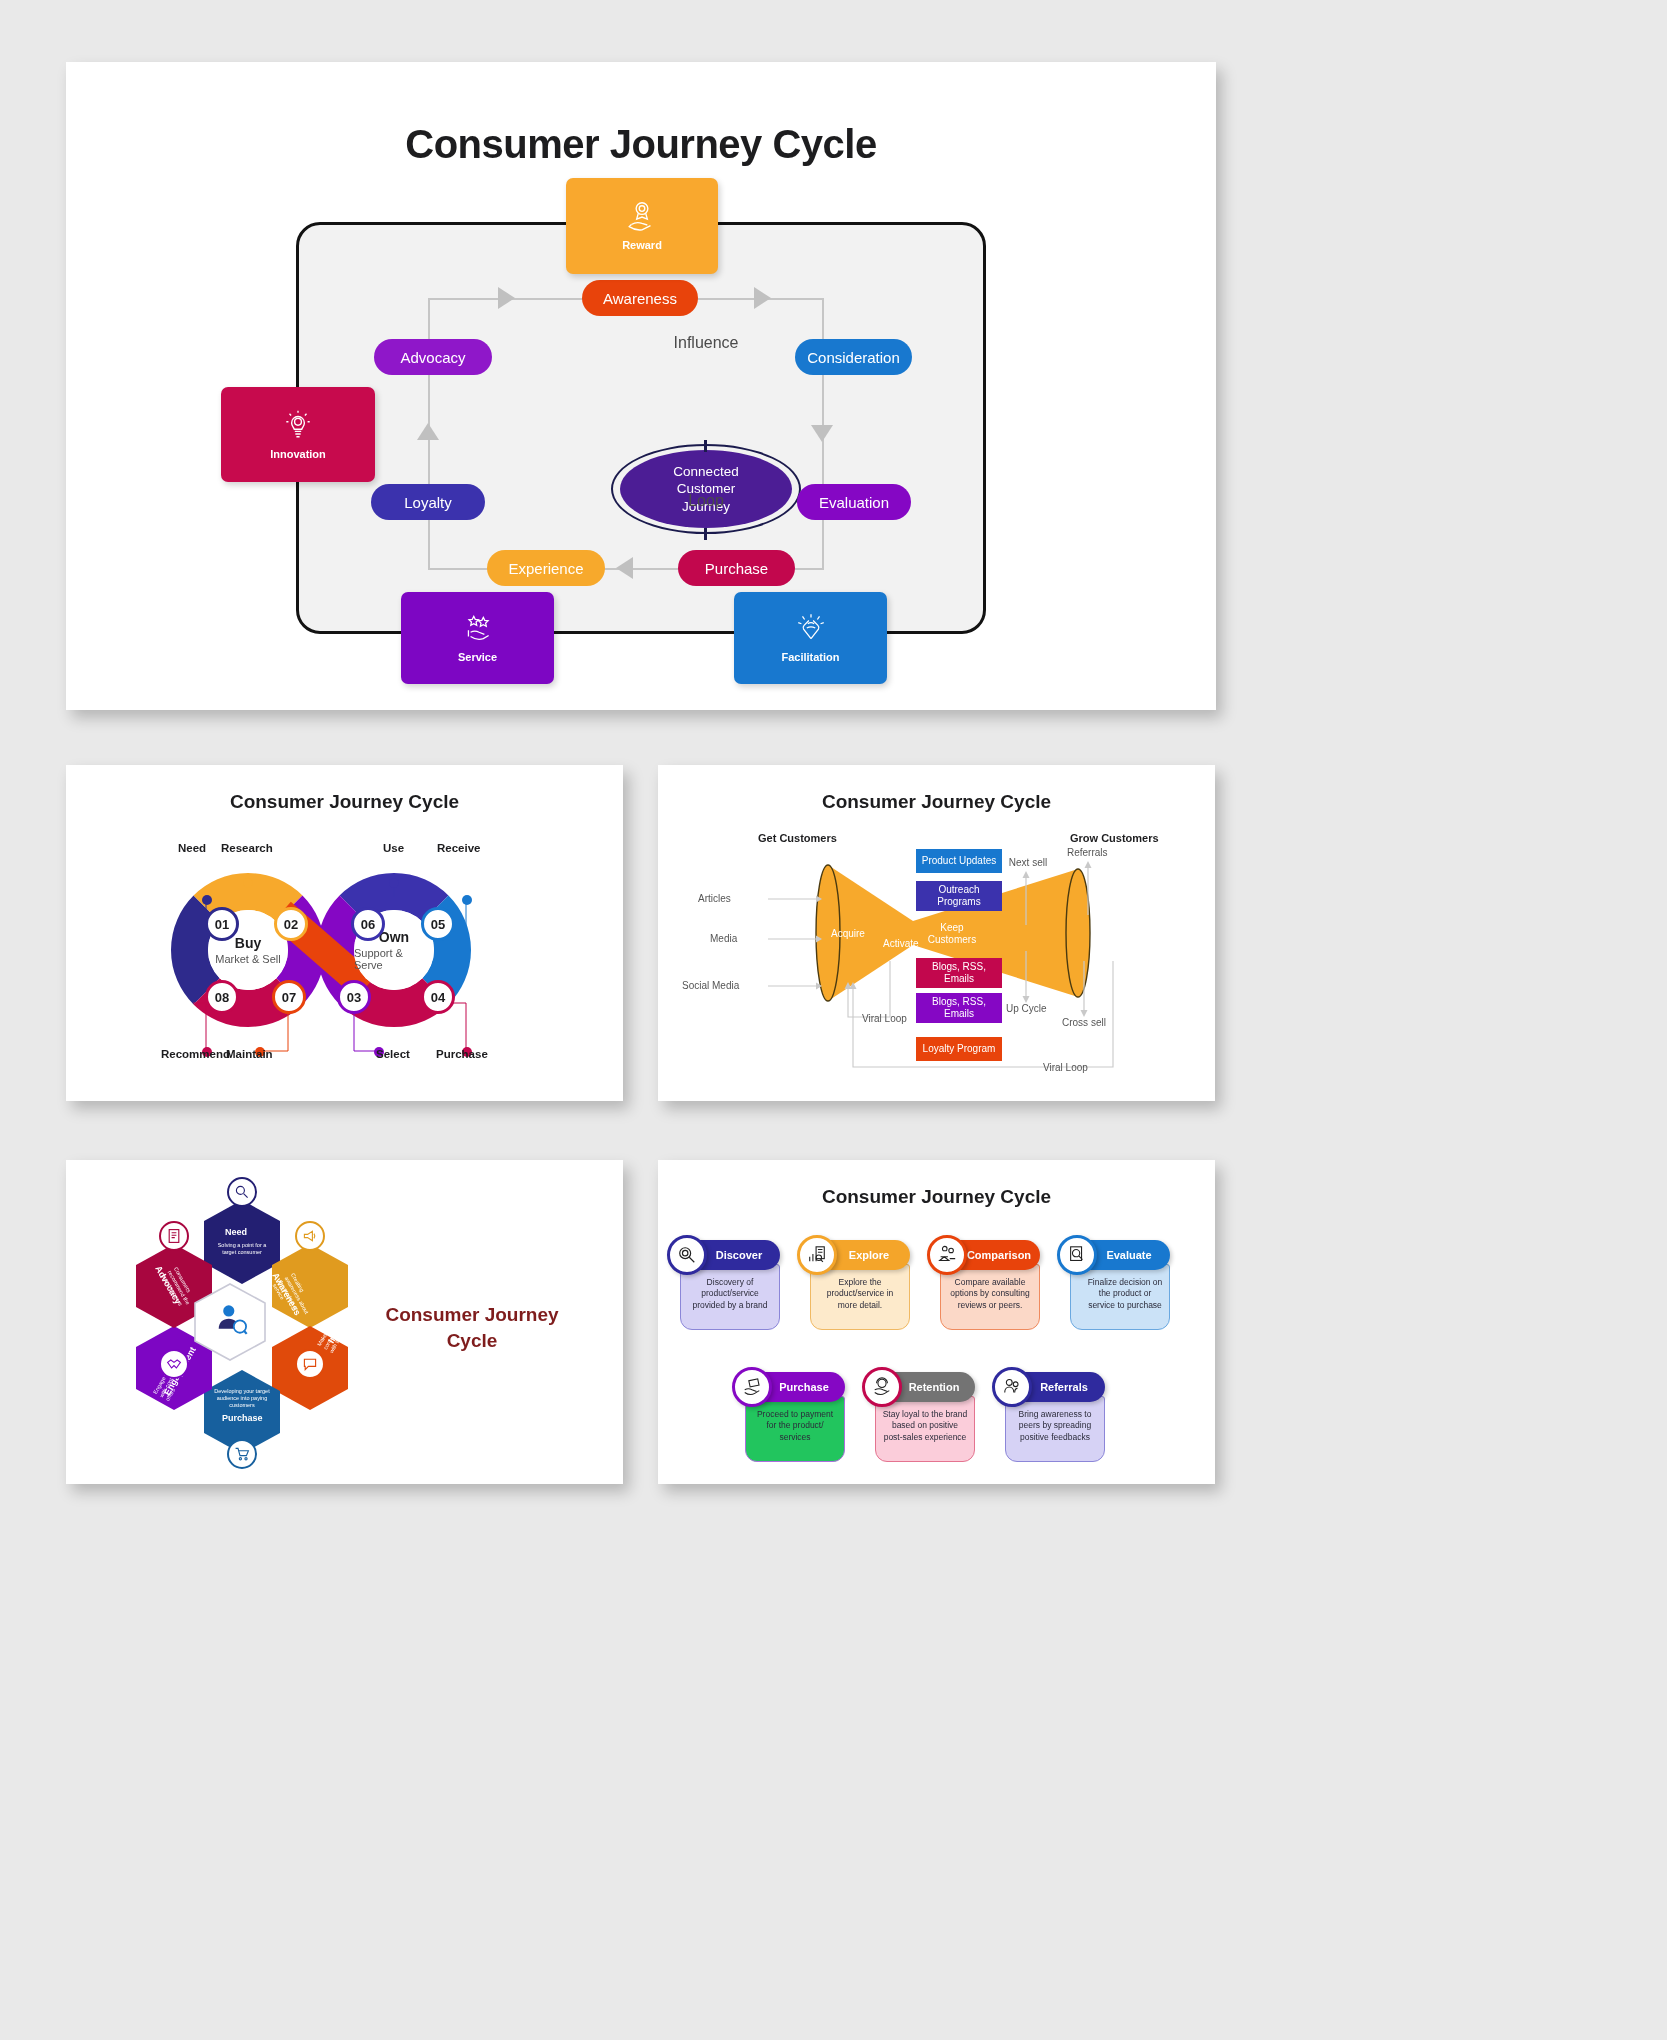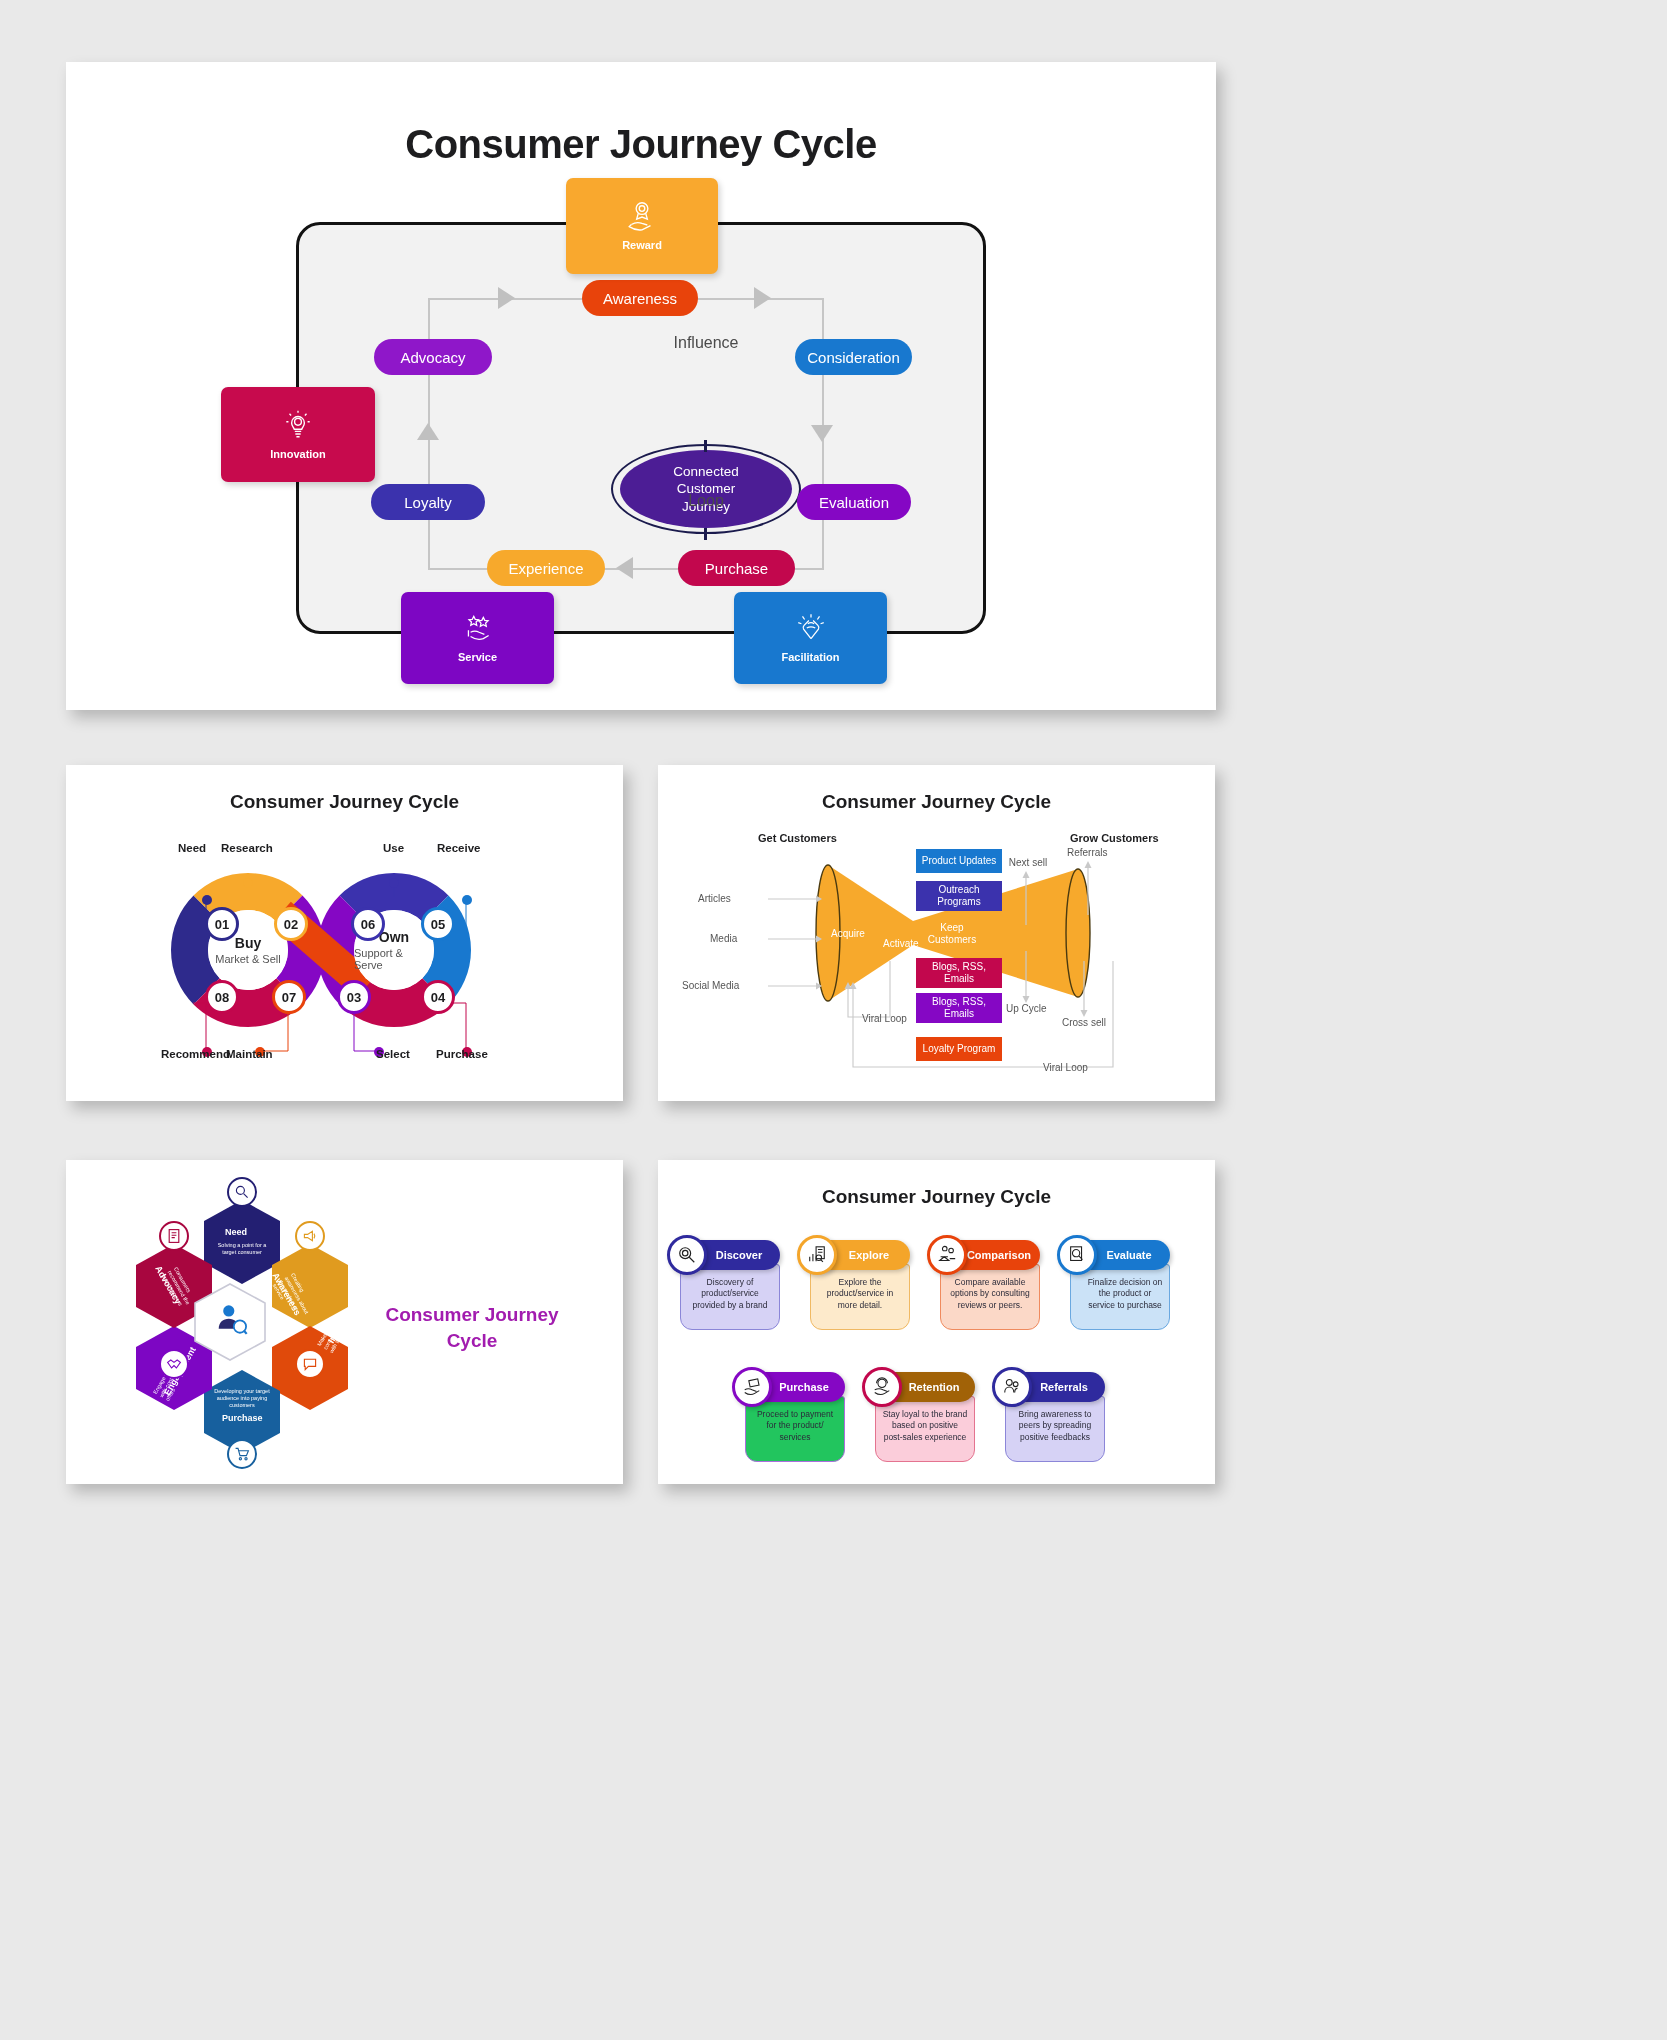--- a/index.html
+++ b/index.html
@@ -84,21 +84,21 @@
   .s3-txt { position:absolute; font-size:10px; color:#555; white-space:nowrap; }
   .s3-box {
     position:absolute; color:#fff; font-size:10px; text-align:center;
     display:flex; align-items:center; justify-content:center; line-height:1.2; z-index:6;
   }
   .s3-inftxt { position:absolute; font-size:10px; color:#fff; white-space:nowrap; z-index:7; text-align:center; }
 
   
   #slide4 { left: 66px; top: 1160px; width: 557px; height: 324px; }
   .s4-title { position:absolute; right:36px; top:142px; width:230px; text-align:center;
-              font-size:19px; font-weight:bold; color:#a21caf; line-height:1.35; }
+              font-size:19px; font-weight:bold; color:#7f1d1d; line-height:1.35; }
   .hex { position:absolute; clip-path: polygon(50% 0%, 100% 25%, 100% 75%, 50% 100%, 0% 75%, 0% 25%); }
   .hex-lbl { position:absolute; font-size:9px; font-weight:bold; color:#fff; white-space:nowrap; }
   .hex-sub { position:absolute; font-size:5.5px; color:#fff; line-height:1.3; }
   .hex-ico { position:absolute; width:30px; height:30px; border-radius:50%; background:#fff;
              display:flex; align-items:center; justify-content:center; z-index:10; }
 
   
   #slide5 { left: 658px; top: 1160px; width: 557px; height: 324px; }
   .s5-title { position:absolute; top:26px; width:100%; text-align:center; font-size:19px; font-weight:bold; color:#1d1d1f; }
   .card { position:absolute; width:104px; }
@@ -516,21 +516,21 @@
       <svg width="20" height="20" viewBox="0 0 22 22" fill="none" stroke="#222" stroke-width="1.2">
           <rect x="8" y="3" width="10" height="7" transform="rotate(-12 13 6)"></rect>
           <path d="M3 14 q4-2 8 0 l5 2"></path>
           <path d="M3 17 q6 4 11 1 l5-3"></path>
         </svg>
     </div>
     <div class="card-body" style="background:#22c55e; border-color:#ab6ede;">Proceed to payment for the product/ services</div>
   </div>
 
   <div class="card" style="left:213px; top:212px;">
-    <div class="card-head" style="background:#a16207;">
+    <div class="card-head" style="background:#737373;">
       <span>Retention</span>
     </div>
     <div class="card-ico" style="border-color:#c2074d;">
       <svg width="20" height="20" viewBox="0 0 22 22" fill="none" stroke="#222" stroke-width="1.2">
           <circle cx="11" cy="7" r="4.5"></circle>
           <path d="M5 7 a6 6 0 0 1 12 0"></path>
           <path d="M3 14 q5-2 9 0 l5 2"></path>
           <path d="M3 17 q6 4 11 1 l5-3"></path>
         </svg>
     </div>

